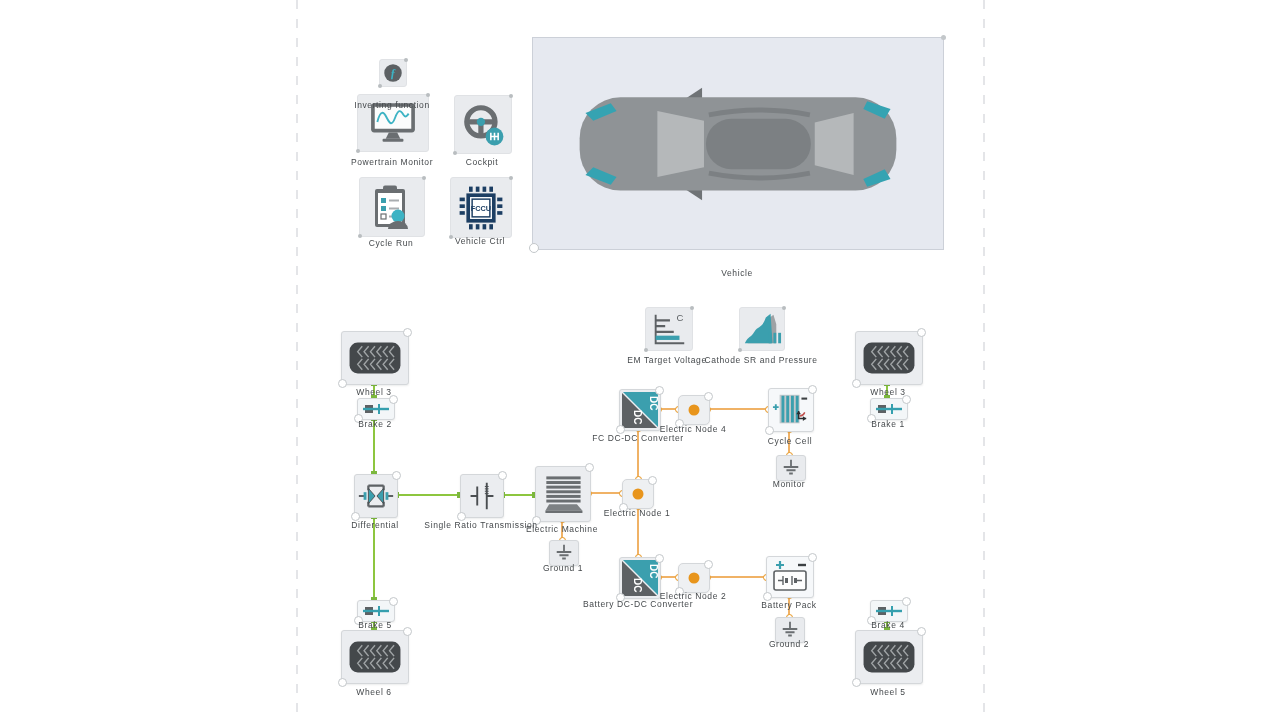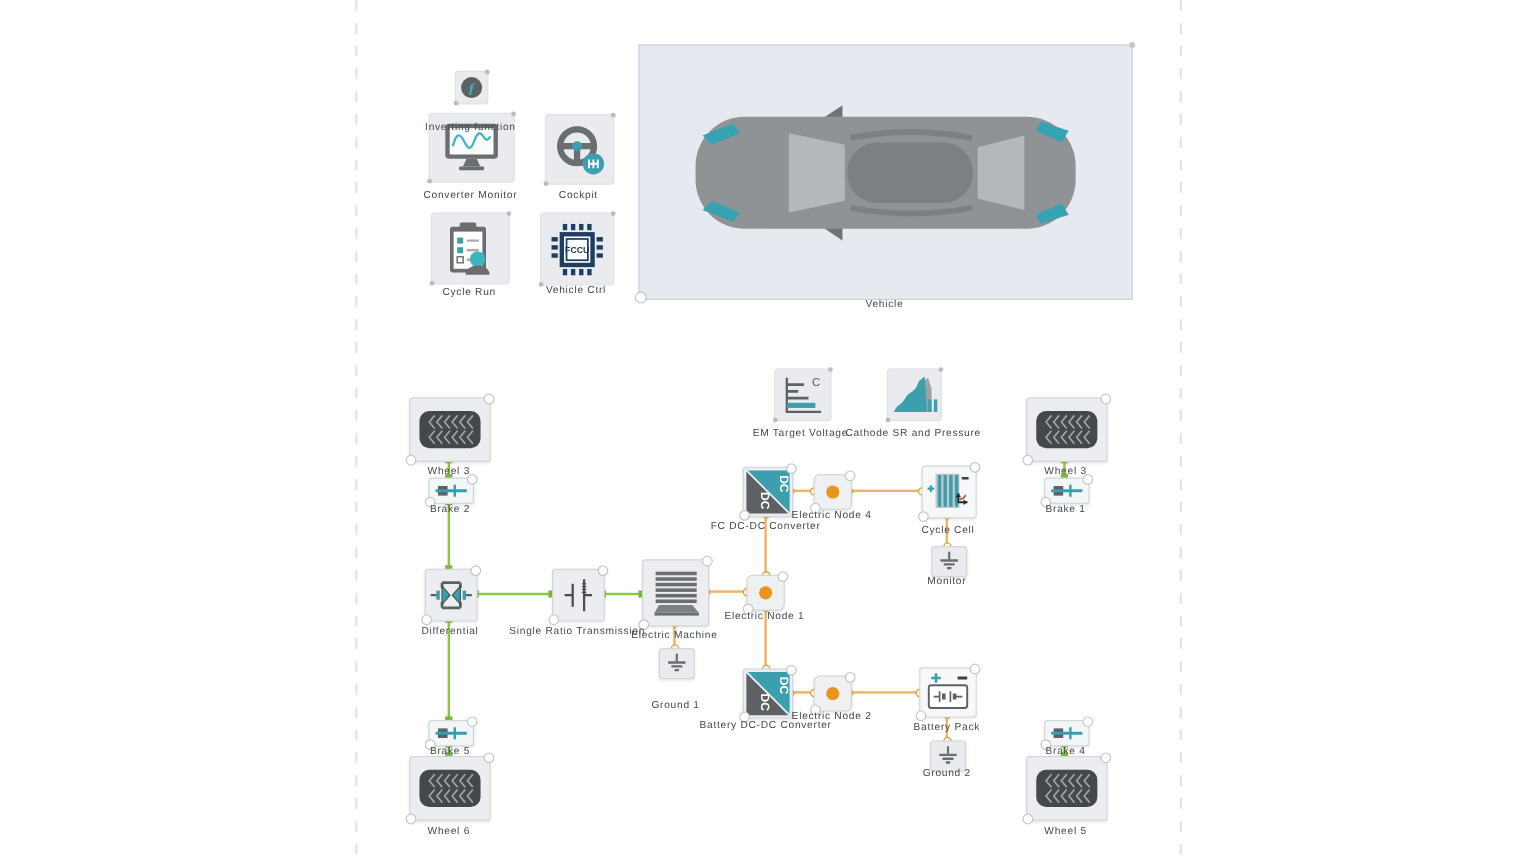--- a/index.html
+++ b/index.html
@@ -226,21 +226,21 @@
         <use href="#sym-finv"></use>
       </svg>
   </div>
   <div class="lbl" style="left:392px;top:100px">Inverting function</div>
 
   <div class="palette-box" style="left:357px;top:94px;width:70px;height:56px">
     <svg class="ic" width="48" height="44" viewBox="0 0 46 42">
         <use href="#sym-monitor"></use>
       </svg>
   </div>
-  <div class="lbl" style="left:392px;top:157px">Converter Monitor</div>
+  <div class="lbl" style="left:392px;top:157px">Powertrain Monitor</div>
 
   <div class="palette-box" style="left:454px;top:95px;width:56px;height:57px">
     <svg class="ic" width="46" height="46" viewBox="0 0 44 44">
         <use href="#sym-steer"></use>
       </svg>
   </div>
   <div class="lbl" style="left:482px;top:157px">Cockpit</div>
 
   <div class="palette-box" style="left:359px;top:177px;width:64px;height:58px">
     <svg class="ic" width="46" height="48" viewBox="0 0 46 48">
@@ -265,21 +265,21 @@
       <polygon points="48,138 74,148 80,140 56,130" fill="#35a3b2"></polygon>
       <polygon points="362,70 338,62 334,70 356,80" fill="#35a3b2"></polygon>
       <polygon points="362,142 338,150 334,142 356,132" fill="#35a3b2"></polygon>
       <polygon points="122,72 170,82 170,130 122,140" fill="#b5b8ba"></polygon>
       <polygon points="284,84 324,74 324,138 284,128" fill="#b5b8ba"></polygon>
       <rect x="172" y="80" width="108" height="52" rx="26" fill="#7c8083"></rect>
       <path d="M175 76 q52 -10 104 0" stroke="#7c8083" stroke-width="5" fill="none"></path>
       <path d="M175 136 q52 10 104 0" stroke="#7c8083" stroke-width="5" fill="none"></path>
     </svg>
   </div>
-  <div class="lbl" style="left:737px;top:248px">Vehicle</div>
+  <div class="lbl" style="left:737px;top:268px">Vehicle</div>
 
   <div class="palette-box" style="left:645px;top:307px;width:46px;height:42px">
     <svg class="ic" width="44" height="40" viewBox="0 0 46 42">
         <use href="#sym-emtv"></use>
       </svg>
   </div>
   <div class="lbl" style="left:667px;top:355px">EM Target Voltage</div>
 
   <div class="palette-box" style="left:739px;top:307px;width:44px;height:42px">
     <svg class="ic" width="42" height="40" viewBox="0 0 44 42">
@@ -398,21 +398,21 @@
         <use href="#sym-node"></use>
       </svg>
   </div>
   <div class="lbl" style="left:637px;top:508px">Electric Node 1</div>
 
   <div class="comp-box groundbox" style="left:549px;top:540px;width:28px;height:24px">
     <svg class="ic" width="22" height="20" viewBox="0 0 24 22">
         <use href="#sym-ground"></use>
       </svg>
   </div>
-  <div class="lbl" style="left:563px;top:582px">Ground 1</div>
+  <div class="lbl" style="left:563px;top:563px">Ground 1</div>
 
   <div class="comp-box" style="left:619px;top:557px;width:40px;height:40px">
     <svg class="ic" width="38" height="38" viewBox="0 0 38 38">
         <use href="#sym-dcdc"></use>
       </svg>
   </div>
   <div class="lbl" style="left:638px;top:599px">Battery DC-DC Converter</div>
 
   <div class="comp-box nodebox" style="left:678px;top:563px;width:30px;height:28px">
     <svg class="ic" width="28" height="26" viewBox="0 0 28 26">

